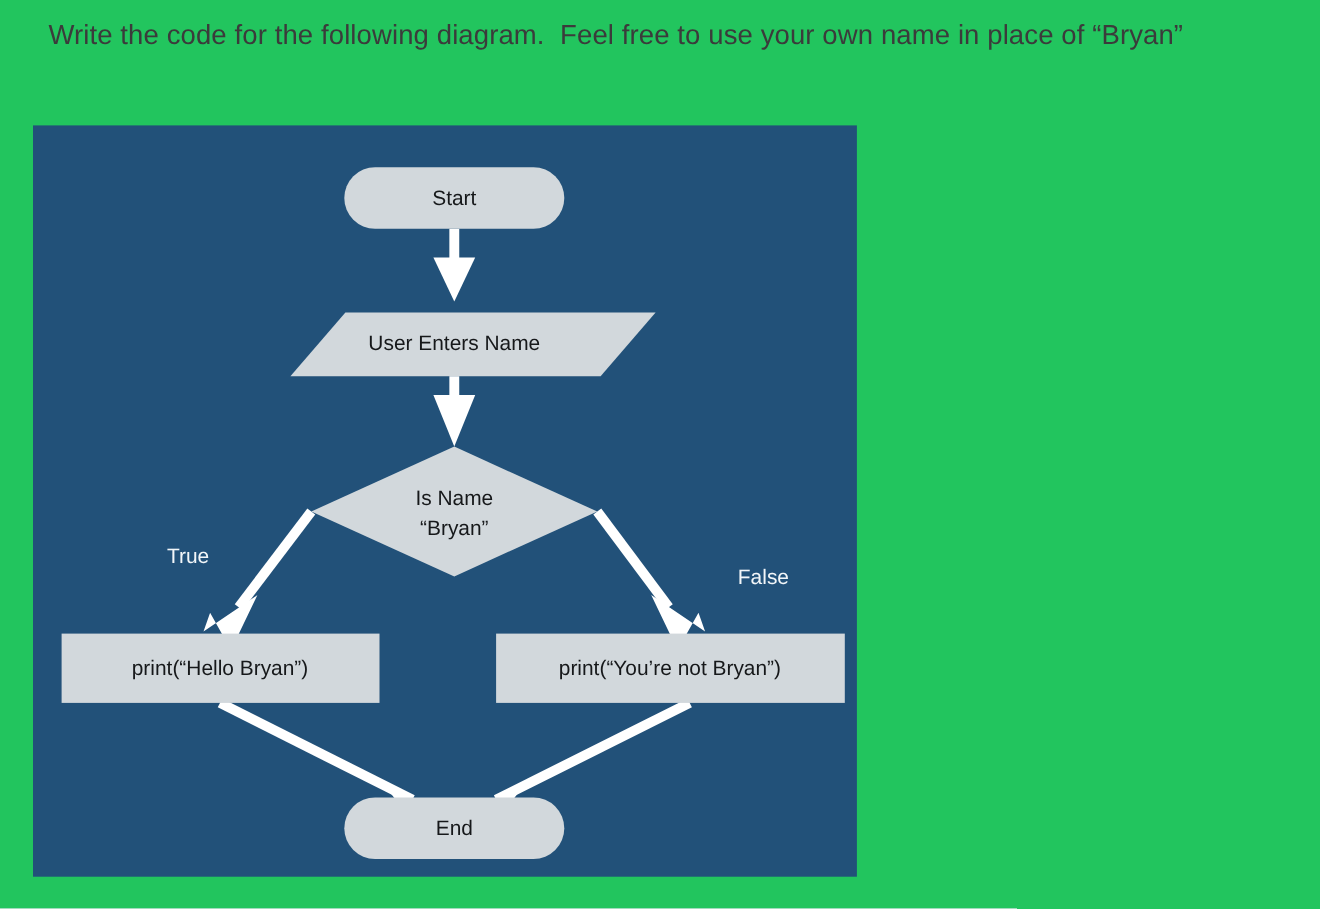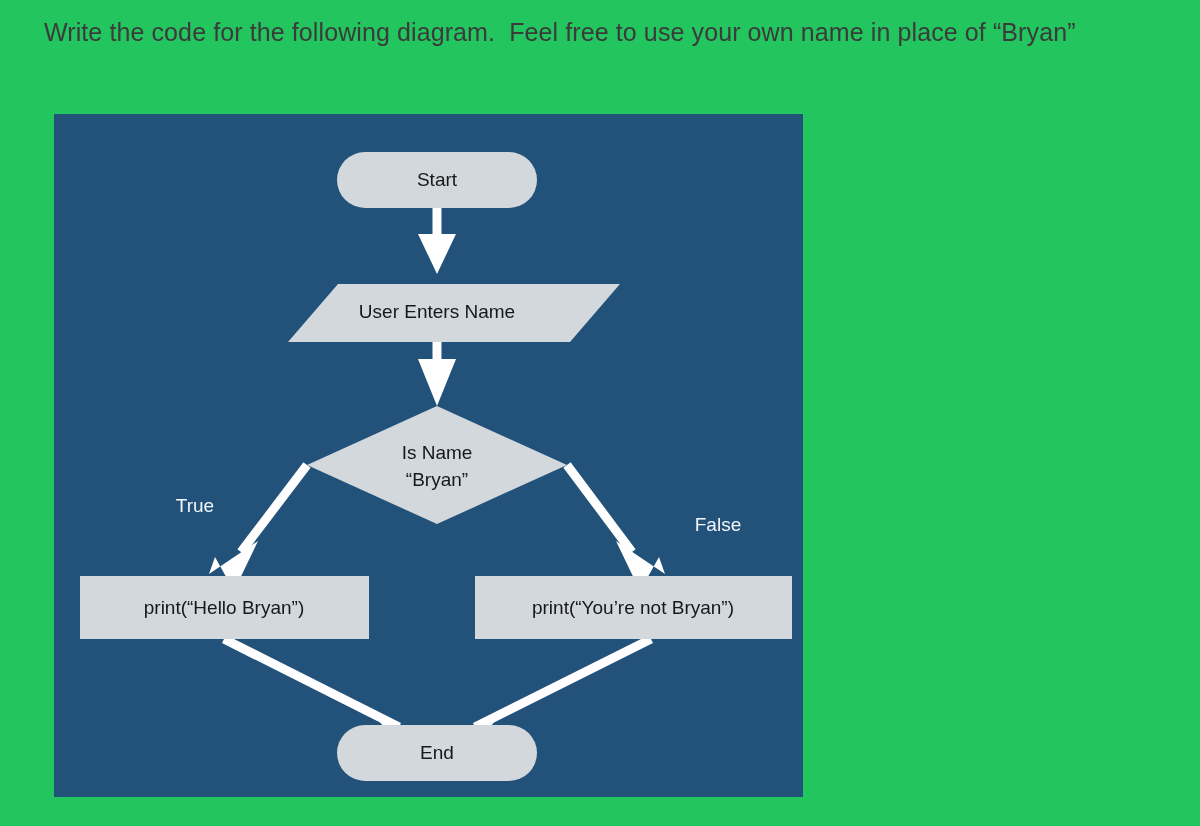--- a/index.html
+++ b/index.html
@@ -32,21 +32,21 @@
     line-height: 1.32;
     color: #3b3b3b;
     font-family: "Liberation Sans", sans-serif;
     letter-spacing: 0.1px;
     white-space: pre-wrap;
   }
 
   
   #diagram-panel {
     position: absolute;
-    left: 54px;
+    left: 30px;
     top: 114px;
     width: 749px;
     height: 683px;
     background: #225179;
     overflow: hidden;
   }
   #flow-svg {
     display: block;
     width: 749px;
     height: 683px;

